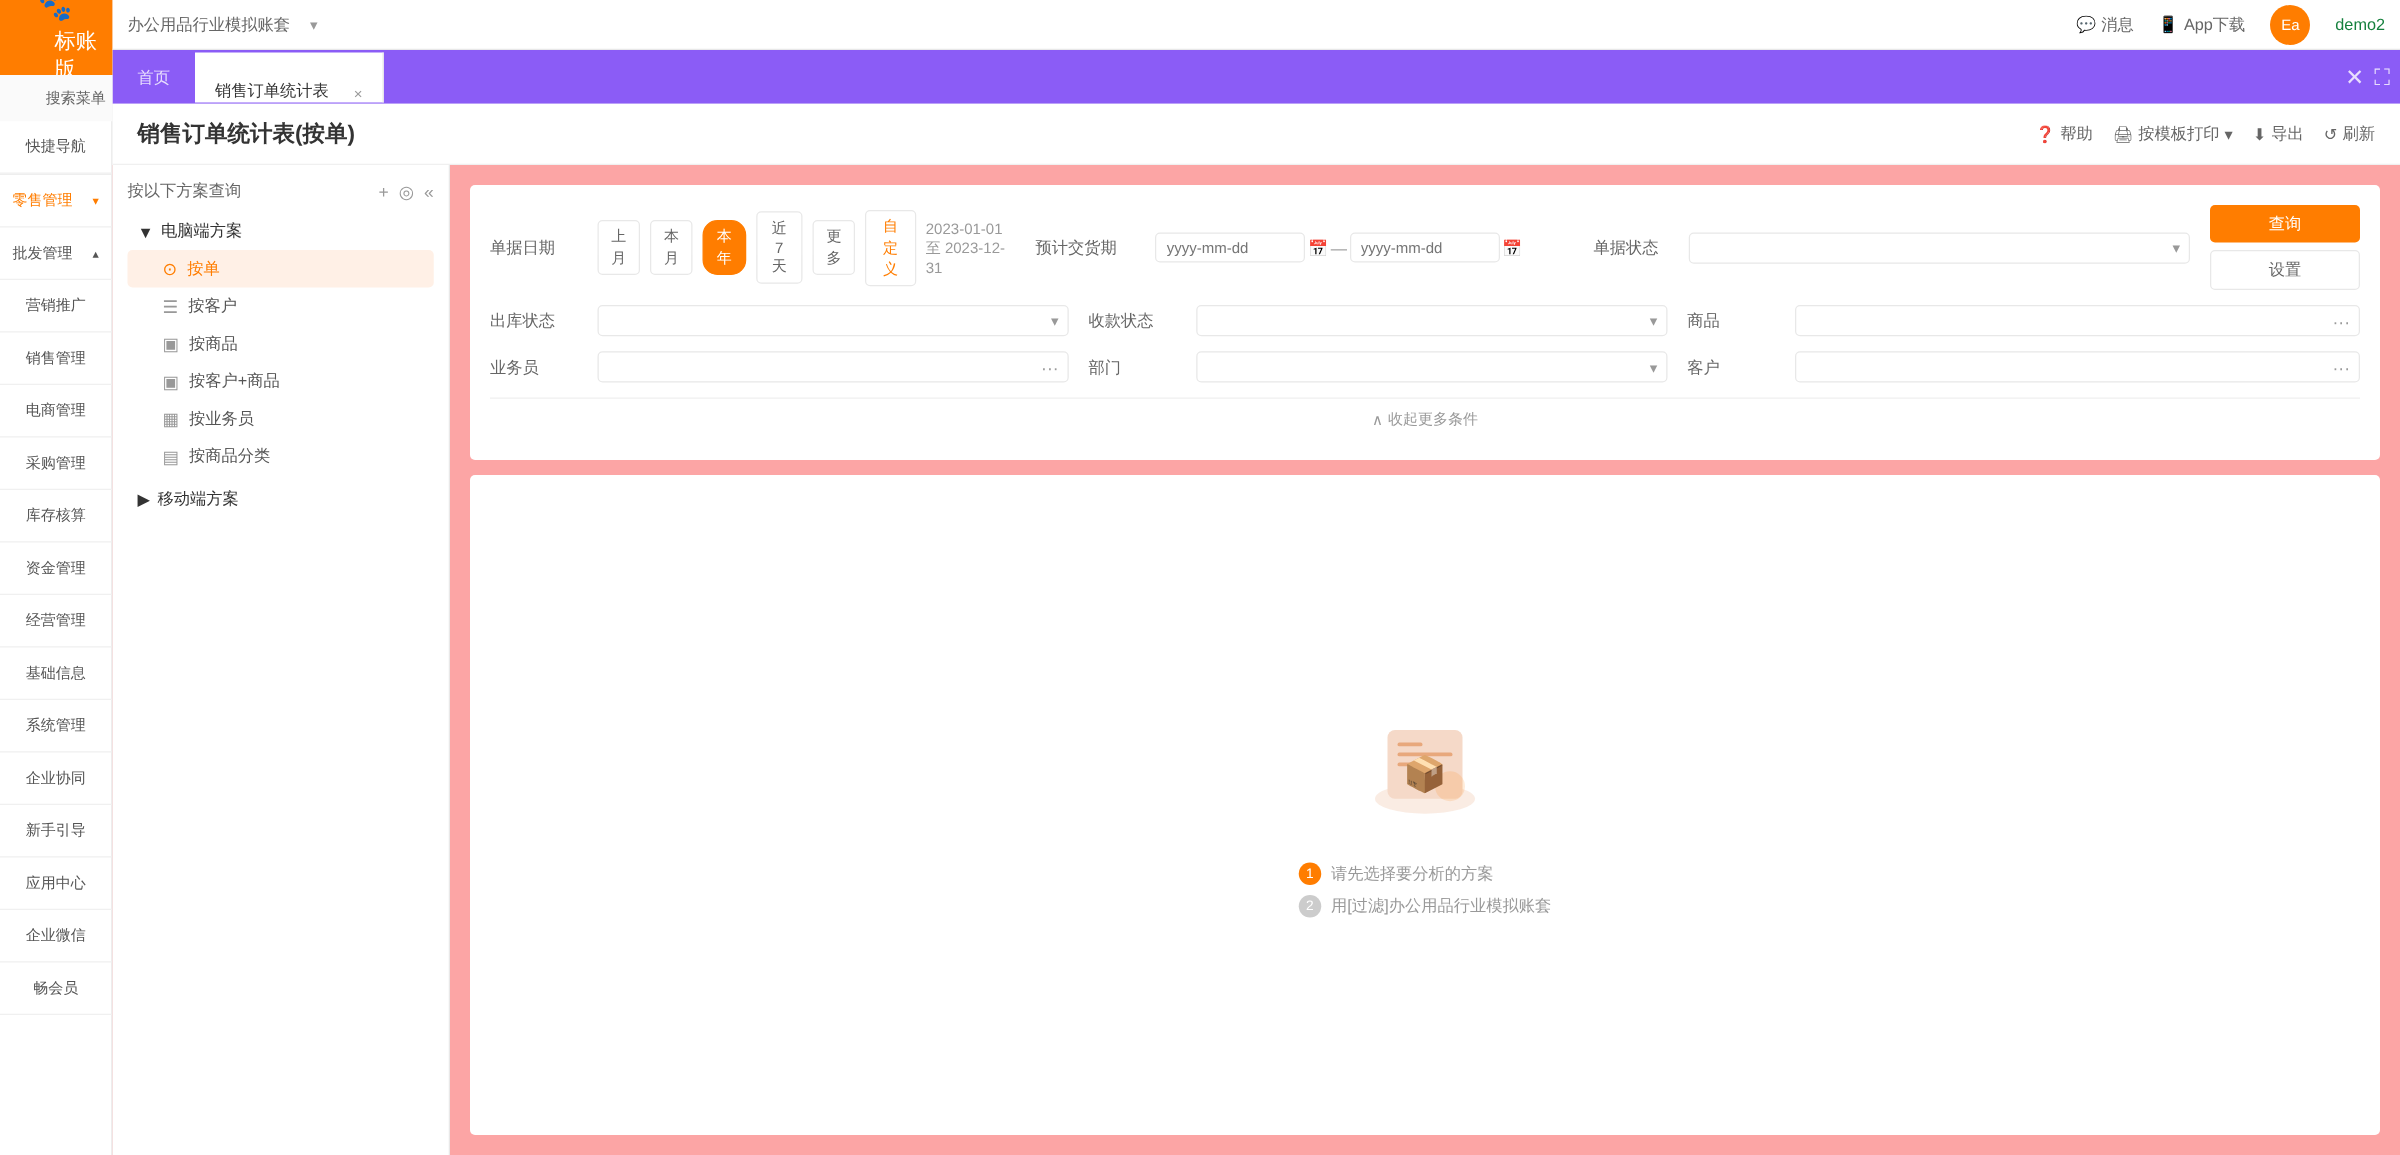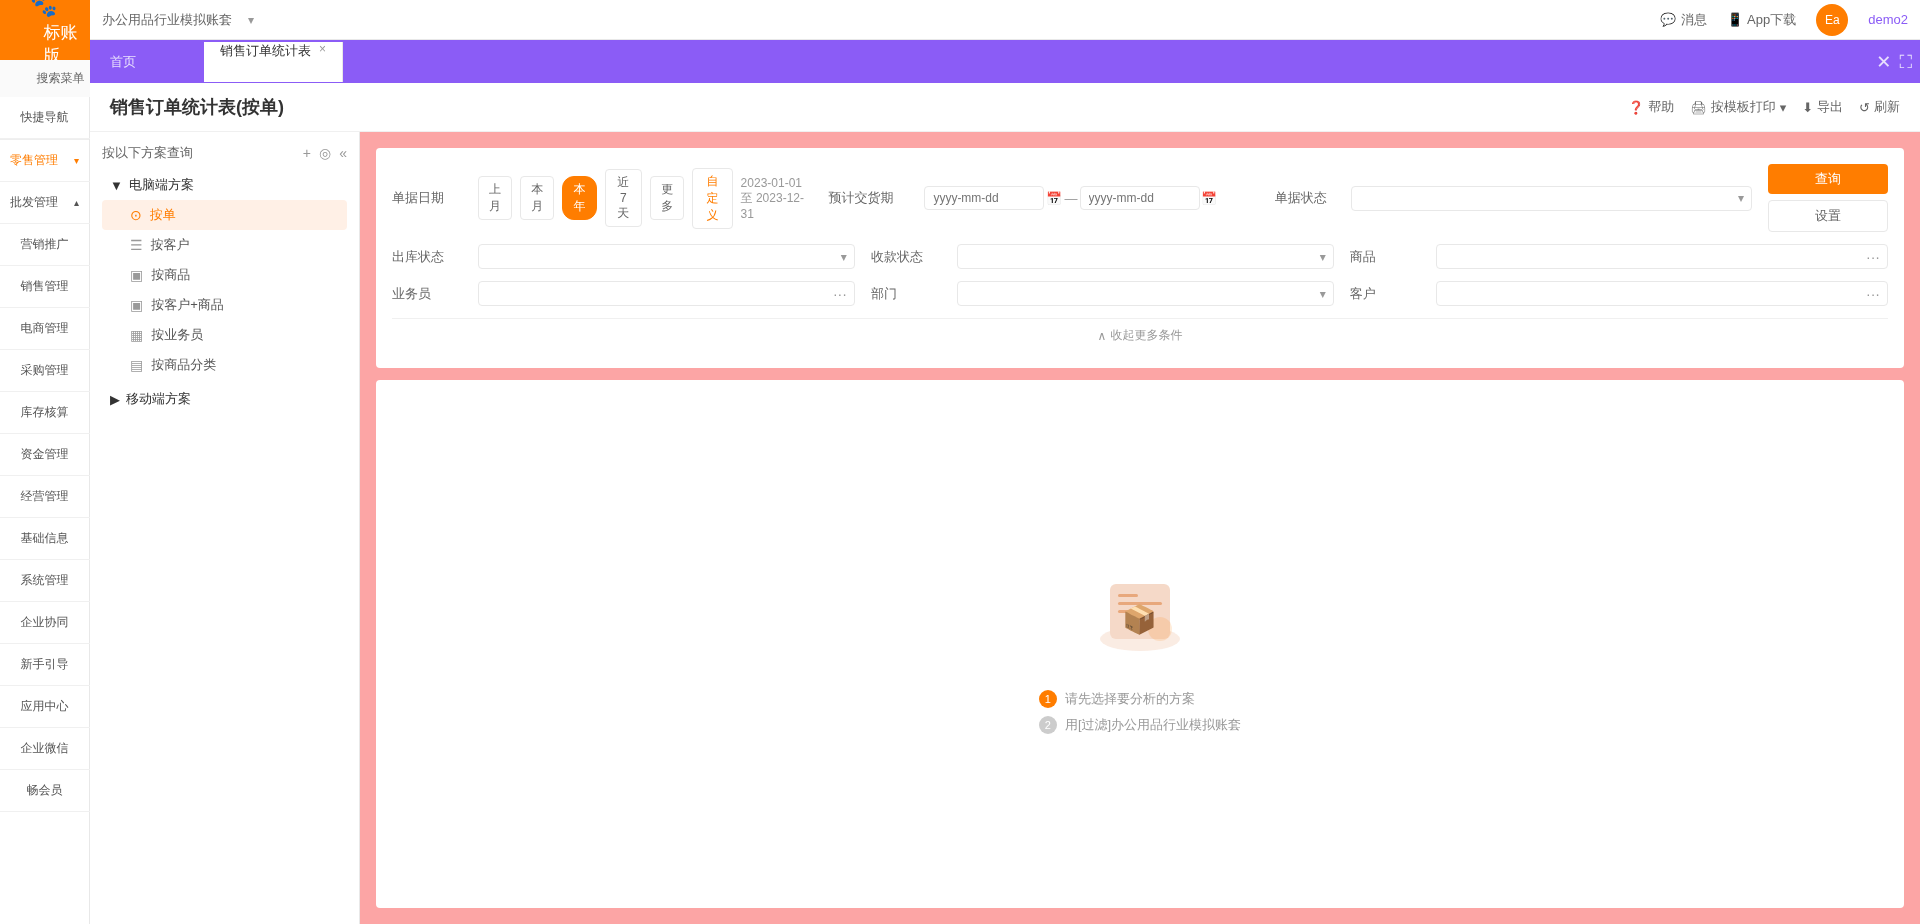--- a/index.html
+++ b/index.html
@@ -21,21 +21,21 @@
     .main { flex: 1; display: flex; flex-direction: column; overflow: hidden; }
 
     
     .topbar { height: 40px; background: #fff; border-bottom: 1px solid #e8e8e8; display: flex; align-items: center; padding: 0 12px; gap: 16px; }
     .topbar-title { color: #666; font-size: 13px; }
     .topbar-arrow { color: #999; font-size: 12px; }
 
     
     .tabbar { height: 43px; background: #8b5cf6; display: flex; align-items: center; padding: 0 0 0 0; }
     .tab-home { padding: 0 20px; height: 40px; display: flex; align-items: center; color: rgba(255,255,255,0.8); cursor: pointer; font-size: 13px; }
-    .tab-active { padding: 0 16px; height: 40px; display: flex; align-items: flex-start; background: #fff; color: #333; cursor: pointer; font-size: 13px; gap: 8px; border-right: 1px solid #e8e8e8; margin-left: 48px; }
+    .tab-active { padding: 0 16px; height: 40px; display: flex; align-items: flex-end; background: #fff; color: #333; cursor: pointer; font-size: 13px; gap: 20px; border-right: 1px solid #e8e8e8; }
     .tab-close { color: #999; font-size: 12px; cursor: pointer; }
     .tabbar-right { margin-left: auto; display: flex; align-items: center; gap: 8px; padding-right: 8px; }
     .tabbar-btn { color: rgba(255,255,255,0.8); cursor: pointer; font-size: 18px; line-height: 1; }
 
     
     .header-bar { padding: 12px 20px 0 20px; background: #fff; display: flex; align-items: center; justify-content: space-between; border-bottom: 1px solid #f0f0f0; }
     .page-title { font-size: 18px; font-weight: 600; color: #333; padding-bottom: 12px; }
     .header-actions { display: flex; align-items: center; gap: 16px; padding-bottom: 12px; }
     .header-action-btn { display: flex; align-items: center; gap: 4px; color: #666; cursor: pointer; font-size: 13px; }
 
@@ -87,21 +87,21 @@
     .empty-icon { width: 120px; height: 120px; margin-bottom: 16px; position: relative; }
     .empty-hints { display: flex; flex-direction: column; gap: 8px; }
     .empty-hint { display: flex; align-items: center; gap: 8px; color: #999; font-size: 13px; }
     .hint-num { width: 18px; height: 18px; border-radius: 50%; display: flex; align-items: center; justify-content: center; font-size: 11px; color: #fff; flex-shrink: 0; }
     .hint-num.n1 { background: #ff7d00; }
     .hint-num.n2 { background: #ccc; }
 
     .topbar-right { margin-left: auto; display: flex; align-items: center; gap: 20px; }
     .topbar-right-item { display: flex; align-items: center; gap: 4px; color: #666; cursor: pointer; font-size: 13px; }
     .user-avatar { width: 32px; height: 32px; border-radius: 50%; background: #ff7d00; display: flex; align-items: center; justify-content: center; color: #fff; font-size: 12px; overflow: hidden; cursor: pointer; }
-    .user-name { color: #8b5cf6; cursor: pointer; font-size: 13px; }
+    .user-name { color: #15803d; cursor: pointer; font-size: 13px; }
   </style>
 </head>
 <body>
 
 <div class="sidebar">
   <div class="logo">
     <div class="logo-icon">🐾</div>
     <div class="logo-text">标账版</div>
   </div>
   <div class="nav-item-search">搜索菜单</div>

